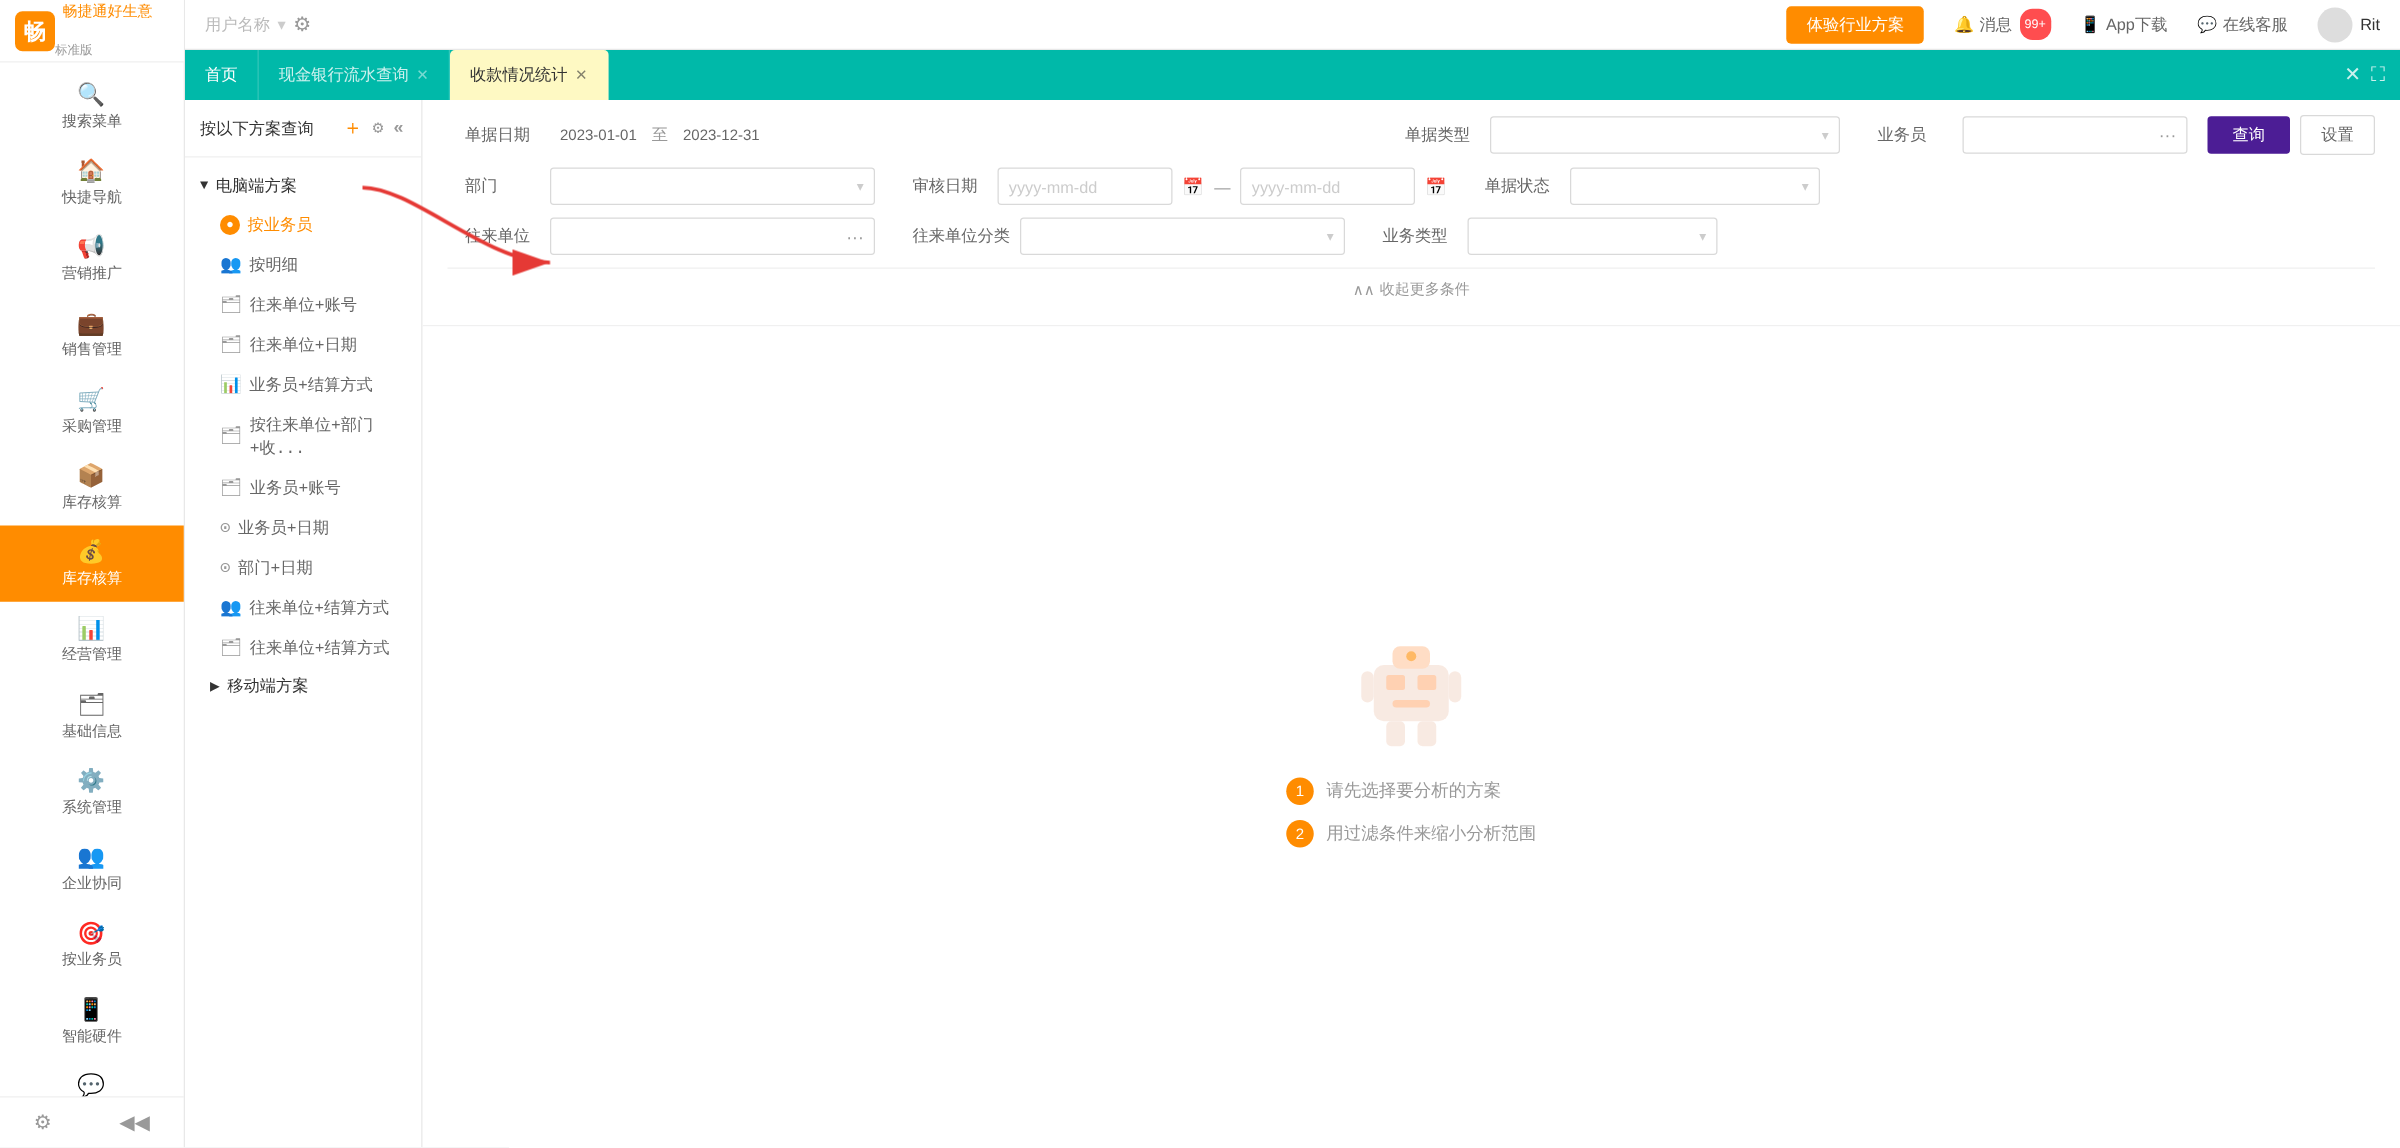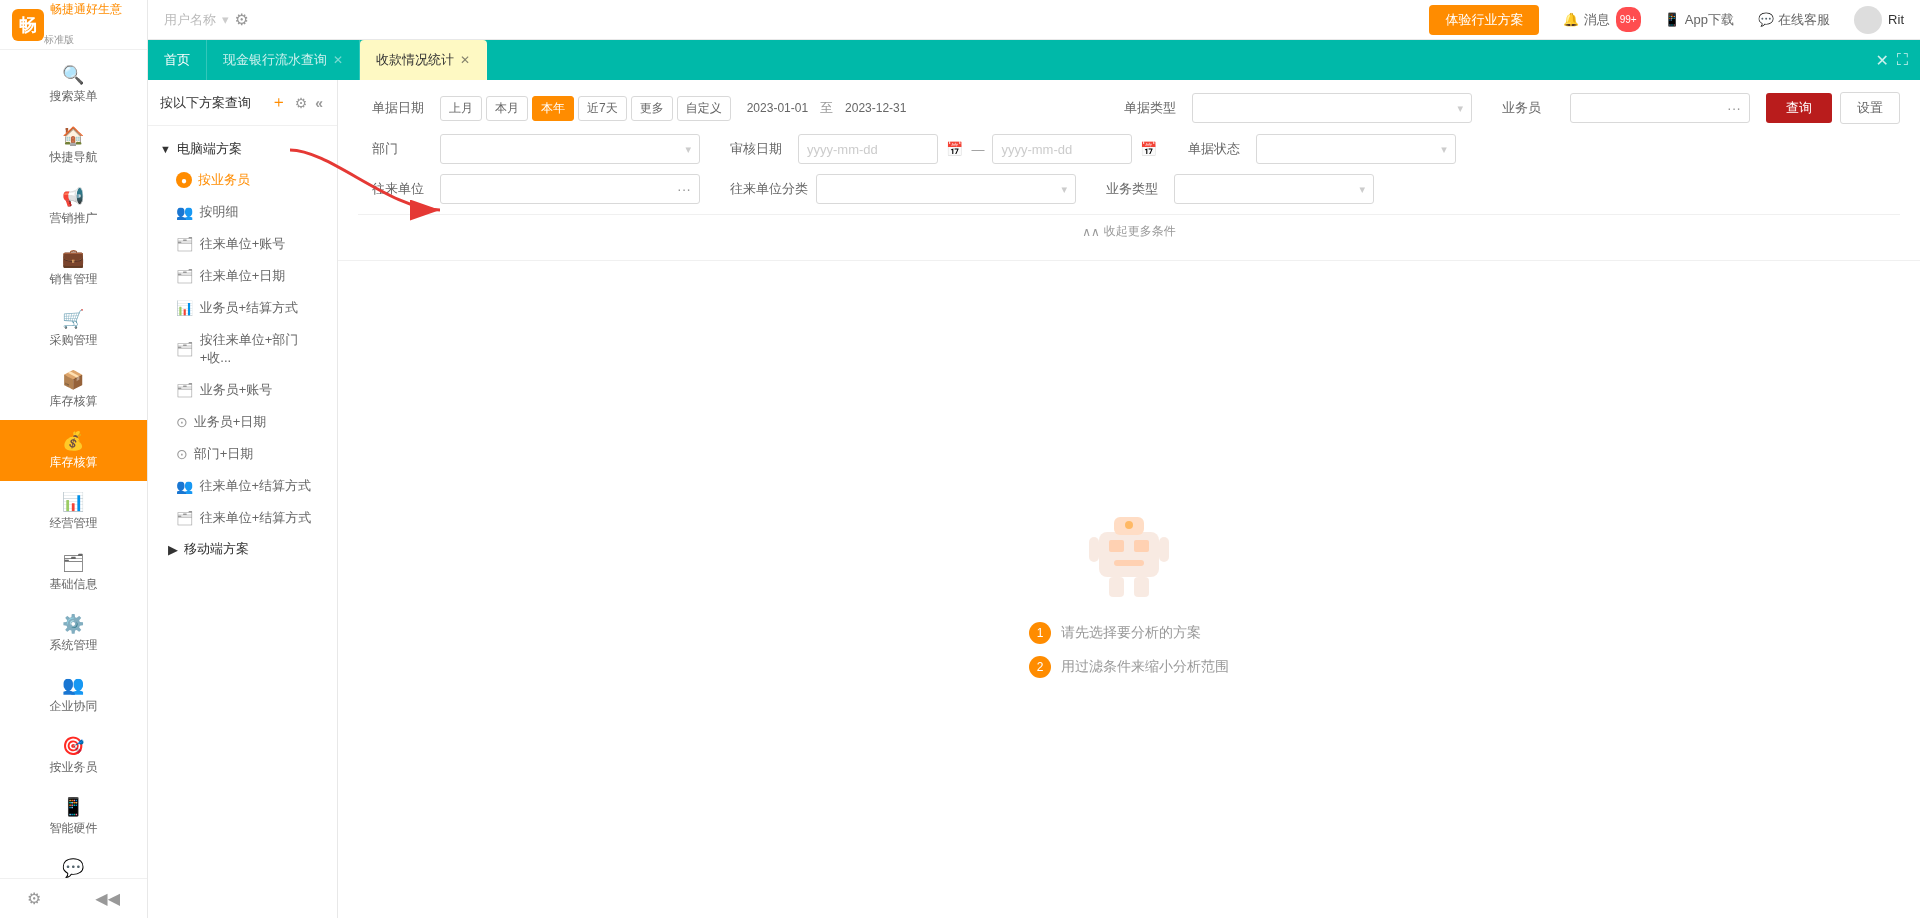--- a/index.html
+++ b/index.html
@@ -42,21 +42,21 @@
     .tab.active { background: #fef9c3; color: #333; border-radius: 4px 4px 0 0; }
     .tab-close { font-size: 12px; opacity: 0.6; }
     .tabbar-spacer { flex: 1; }
     .tabbar-right { display: flex; align-items: center; padding: 0 12px; gap: 8px; }
     .tabbar-icon-btn { color: white; cursor: pointer; font-size: 16px; opacity: 0.8; }
 
     
     .content { flex: 1; display: flex; overflow: hidden; background: #f0f2f5; }
 
     
-    .left-panel { width: 190px; background: #fff; border-right: 1px solid #e8e8e8; display: flex; flex-direction: column; overflow: hidden; }
+    .left-panel { width: 190px; background: #fff; border-right: 1px solid #e8e8e8; display: flex; flex-direction: column; overflow: hidden; font-family: Liberation Mono, monospace; }
     .left-panel-header { display: flex; align-items: center; justify-content: space-between; padding: 10px 12px; border-bottom: 1px solid #f0f0f0; }
     .left-panel-title { font-size: 13px; color: #333; }
     .left-panel-actions { display: flex; align-items: center; gap: 4px; }
     .left-panel-btn { color: #999; cursor: pointer; font-size: 14px; padding: 2px; }
     .left-panel-content { flex: 1; overflow-y: auto; padding: 8px 0; }
     .solution-group { }
     .solution-group-header { display: flex; align-items: center; padding: 6px 12px; font-size: 13px; color: #333; cursor: pointer; }
     .solution-group-header .arrow { margin-right: 6px; font-size: 11px; }
     .solution-item { display: flex; align-items: center; padding: 7px 12px 7px 28px; font-size: 13px; color: #666; cursor: pointer; gap: 6px; }
     .solution-item.active { color: #ff8c00; }
@@ -83,21 +83,21 @@
     .date-preset-btn.active { background: #ff8c00; color: white; border-color: #ff8c00; }
     .date-range-text { font-size: 12px; color: #666; }
     .filter-select { min-width: 180px; height: 30px; border: 1px solid #d9d9d9; border-radius: 3px; padding: 0 8px; font-size: 13px; color: #333; background: white; cursor: pointer; display: flex; align-items: center; justify-content: space-between; }
     .filter-select-wide { min-width: 280px; }
     .filter-select .chevron { color: #ccc; font-size: 11px; }
     .filter-input { height: 30px; border: 1px solid #d9d9d9; border-radius: 3px; padding: 0 8px; font-size: 13px; color: #999; background: white; min-width: 140px; display: flex; align-items: center; }
     .filter-dash { color: #999; }
     .filter-calendar { color: #ccc; cursor: pointer; font-size: 14px; }
     .filter-more { color: #999; font-size: 14px; cursor: pointer; }
     .filter-buttons { display: flex; align-items: center; gap: 8px; }
-    .btn-query { background: #b91c1c; color: white; border: none; padding: 6px 20px; border-radius: 3px; cursor: pointer; font-size: 13px; }
+    .btn-query { background: #4c1d95; color: white; border: none; padding: 6px 20px; border-radius: 3px; cursor: pointer; font-size: 13px; }
     .btn-setting { background: white; color: #666; border: 1px solid #d9d9d9; padding: 6px 16px; border-radius: 3px; cursor: pointer; font-size: 13px; }
 
     .collapse-bar { display: flex; align-items: center; justify-content: center; padding: 8px; background: white; cursor: pointer; color: #999; font-size: 12px; gap: 4px; border-top: 1px solid #f0f0f0; }
 
     
     .empty-state { flex: 1; display: flex; flex-direction: column; align-items: center; justify-content: center; background: white; }
     .empty-icon { width: 120px; height: 100px; margin-bottom: 20px; opacity: 0.6; }
     .empty-steps { display: flex; flex-direction: column; gap: 12px; }
     .empty-step { display: flex; align-items: center; gap: 10px; color: #999; font-size: 14px; }
     .step-num { width: 22px; height: 22px; border-radius: 50%; background: #ff8c00; color: white; font-size: 12px; display: flex; align-items: center; justify-content: center; flex-shrink: 0; }
@@ -302,28 +302,20 @@
     </div>
 
     <div class="right-panel">
 
 
       <div class="filter-area">
 
         <div class="filter-row">
           <div class="filter-item">
             <span class="filter-label">单据日期</span>
-            <div class="filter-date-group">
-              <button class="date-preset-btn">上月</button>
-              <button class="date-preset-btn">本月</button>
-              <button class="date-preset-btn active">本年</button>
-              <button class="date-preset-btn">近7天</button>
-              <button class="date-preset-btn">更多</button>
-              <button class="date-preset-btn">自定义</button>
-            </div>
           </div>
           <div class="filter-item">
             <span class="date-range-text">2023-01-01</span>
             <span class="filter-dash" style="margin:0 4px;">至</span>
             <span class="date-range-text">2023-12-31</span>
           </div>
 
           <div class="filter-item" style="margin-left: auto;">
             <span class="filter-label">单据类型</span>
             <div class="filter-select filter-select-wide">

